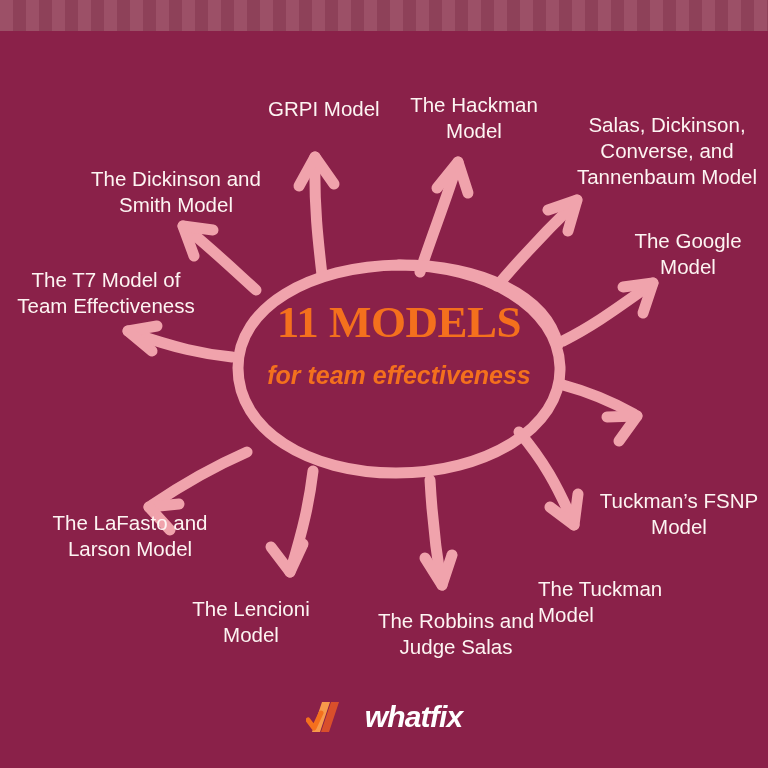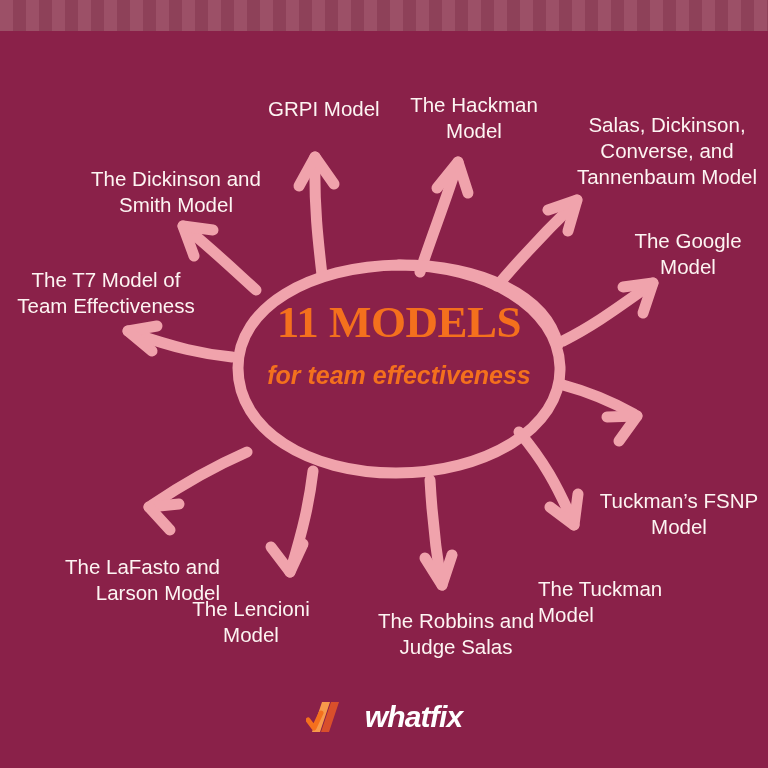--- a/index.html
+++ b/index.html
@@ -91,21 +91,21 @@
   }
 
   .lbl-grpi          { left: 268px;  top:  96px; width: 130px; text-align: left; }
   .lbl-hackman       { left: 400px;  top:  92px; width: 148px; text-align: center; }
   .lbl-salas         { left: 564px;  top: 112px; width: 206px; text-align: center; }
   .lbl-google        { left: 616px;  top: 228px; width: 144px; text-align: center; }
   .lbl-katzenback    { left:  72px;  top: 166px; width: 208px; text-align: center; }
   .lbl-t7            { left:  10px;  top: 267px; width: 192px; text-align: center; }
   .lbl-fsnp          { left: 596px;  top: 440px; width: 166px; text-align: center; margin-top: 48px; }
   .lbl-tuckman       { left: 538px;  top: 576px; width: 152px; }
-  .lbl-lafasto       { left:  40px;  top: 510px; width: 180px; text-align: right; margin-top: 44px; }
+  .lbl-lafasto       { left:  40px;  top: 510px; width: 180px; text-align: center; }
   .lbl-lencioni      { left: 176px;  top: 596px; width: 150px; text-align: center; }
   .lbl-robbins       { left: 368px;  top: 608px; width: 176px; text-align: center; }
 
   
   .arrows {
     position: absolute;
     left: 0; top: 0;
     width: 768px;
     height: 768px;
     pointer-events: none;

